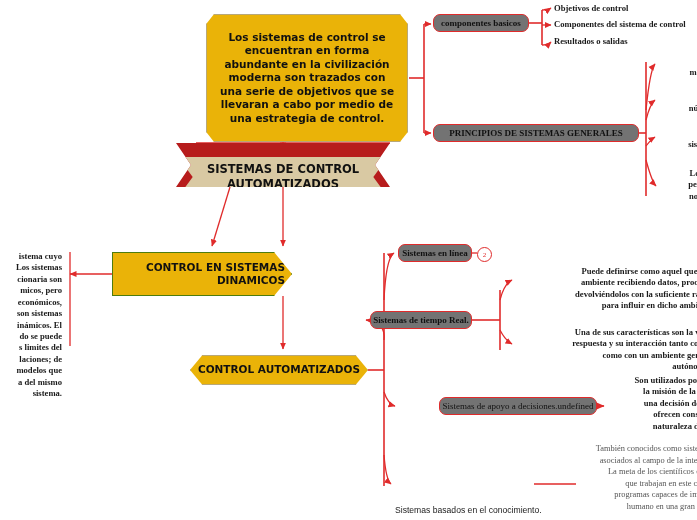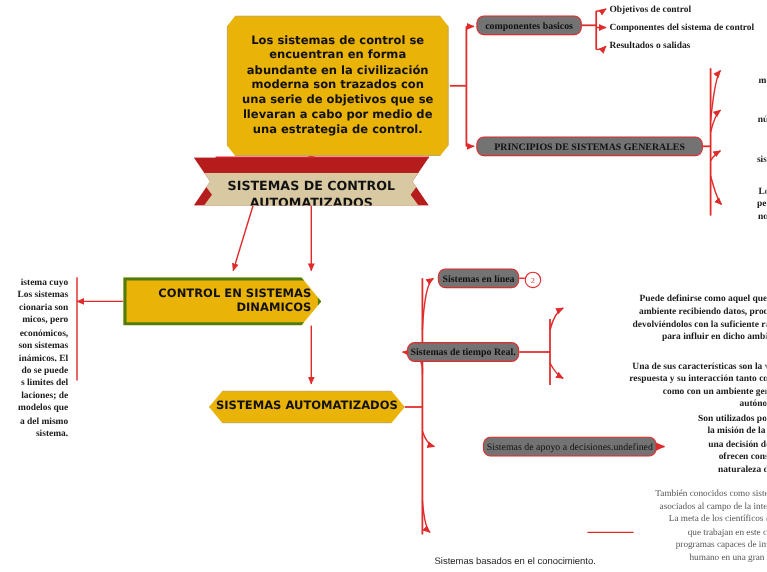--- a/index.html
+++ b/index.html
@@ -79,21 +79,21 @@
 
   
   .node-dinamicos {
     left: 112px;
     top: 252px;
     width: 180px;
     height: 44px;
     font-size: 10.5px;
     padding-right: 6px;
     clip-path: polygon(0% 0%, 90% 0%, 100% 50%, 90% 100%, 0% 100%);
-    border: 3px solid #4d7c0f;
+    border: 1px solid #4d7c0f;
     text-align: right;
     justify-content: flex-end;
   }
 
   
   .node-automatizados {
     left: 190px;
     top: 355px;
     width: 178px;
     height: 30px;
@@ -277,21 +277,21 @@
   </svg>
 
   <div class="tan-node node-intro">Los sistemas de control se encuentran en forma abundante  en la civilización moderna  son trazados  con una serie de objetivos que se llevaran a cabo por medio de una estrategia de control.</div>
 
   <div class="node-root-outer">
     <div class="node-root-inner">SISTEMAS DE CONTROL AUTOMATIZADOS</div>
   </div>
 
   <div class="tan-node node-dinamicos">CONTROL EN SISTEMAS DINAMICOS</div>
 
-  <div class="tan-node node-automatizados">SISTEMAS  AUTOMATIZADOS</div>
+  <div class="tan-node node-automatizados">CONTROL  AUTOMATIZADOS</div>
 
   <div class="left-text">istema cuyo
 Los sistemas
 cionaria son
 micos, pero
 económicos,
 son sistemas
 inámicos. El
 do se puede
 s limites del

